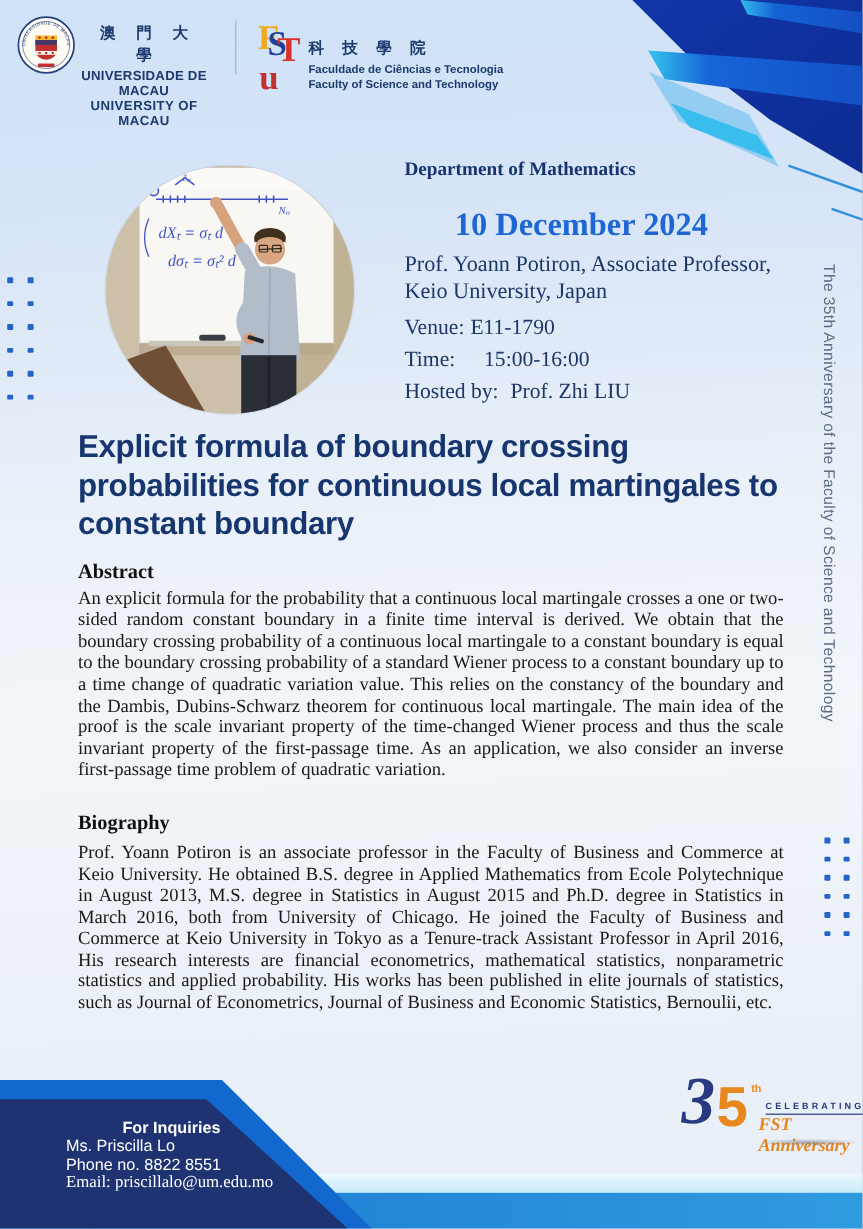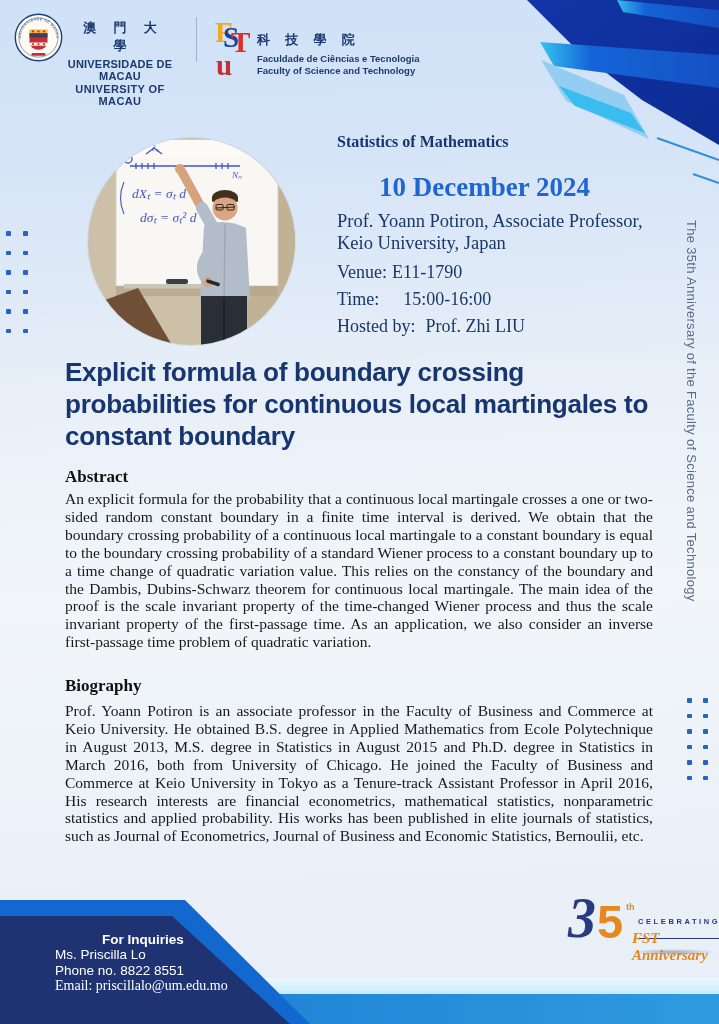--- a/index.html
+++ b/index.html
@@ -65,21 +65,21 @@
   .footer-svg{position:absolute;left:0;bottom:0;width:719px;height:140px;}
   .footer-text{position:absolute;left:55px;top:932px;color:#ffffff;font-family:"Liberation Sans",sans-serif;z-index:4;}
   .fi-head{font-size:13.5px;font-weight:bold;line-height:15px;padding-left:47px;}
   .fi-line{font-size:13.5px;line-height:15.5px;}
   .fi-email{font-family:"Liberation Serif",serif;font-size:14px;line-height:16px;}
   
   .anniv{position:absolute;left:568px;top:894px;width:150px;height:66px;z-index:3;}
   .an-3{position:absolute;left:0;top:-4px;font-family:"Liberation Serif",serif;font-style:italic;font-weight:bold;font-size:56px;line-height:1;color:#2a3a80;}
   .an-5{position:absolute;left:29px;top:4px;font-family:"Liberation Sans",sans-serif;font-weight:bold;font-size:47px;line-height:1;color:#e8871b;}
   .an-th{position:absolute;left:58px;top:8px;font-family:"Liberation Sans",sans-serif;font-weight:bold;font-size:9px;color:#e8871b;}
-  .an-celeb{position:absolute;left:70px;top:23px;font-family:"Liberation Sans",sans-serif;font-weight:bold;font-size:7.5px;letter-spacing:2.6px;color:#2a3a80;border-bottom:1.5px solid #2a3a80;padding-bottom:12px;}
+  .an-celeb{position:absolute;left:70px;top:23px;font-family:"Liberation Sans",sans-serif;font-weight:bold;font-size:7.5px;letter-spacing:2.6px;color:#2a3a80;border-bottom:1.5px solid #2a3a80;padding-bottom:2px;}
   .an-cap{position:absolute;left:64px;top:36px;font-family:"Liberation Serif",serif;font-style:italic;font-weight:bold;font-size:15px;color:#e8871b;}
   .an-swoosh{position:absolute;left:62px;top:55px;width:86px;height:6px;background:radial-gradient(ellipse at center,rgba(110,110,125,.55),rgba(110,110,125,0) 72%);}
 </style>
 </head>
 <body>
 
 <div class="poster">
 
   <svg class="ribbon" viewBox="0 0 200 220">
     <defs>
@@ -220,21 +220,21 @@
         <path d="M118,118 q-8,12 0,24" stroke="#b3bdc9" stroke-width="10" fill="none" stroke-linecap="round"></path>
         <circle cx="120" cy="144" r="5" fill="#d7a27e"></circle>
         <rect x="118" y="143" width="14" height="3.5" rx="1.5" fill="#23272e" transform="rotate(18 125 145)"></rect>
         <rect x="113" y="158" width="46" height="49" fill="#2a2e36"></rect>
         <line x1="136" y1="160" x2="136" y2="207" stroke="#1d2026" stroke-width="2"></line>
       </g>
     </svg>
   </div>
 
   <div class="event">
-    <div class="dept">Statistics of Mathematics</div>
+    <div class="dept">Department of Mathematics</div>
     <div class="date">10 December 2024</div>
     <div class="speaker">
       <div>Prof. Yoann Potiron, Associate Professor,</div>
       <div>Keio University, Japan</div>
     </div>
     <div class="detail-row row-venue">
       <span>Venue:</span><span class="val">E11-1790</span>
     </div>
     <div class="detail-row row-time">
       <span>Time:</span><span class="val">15:00-16:00</span>

